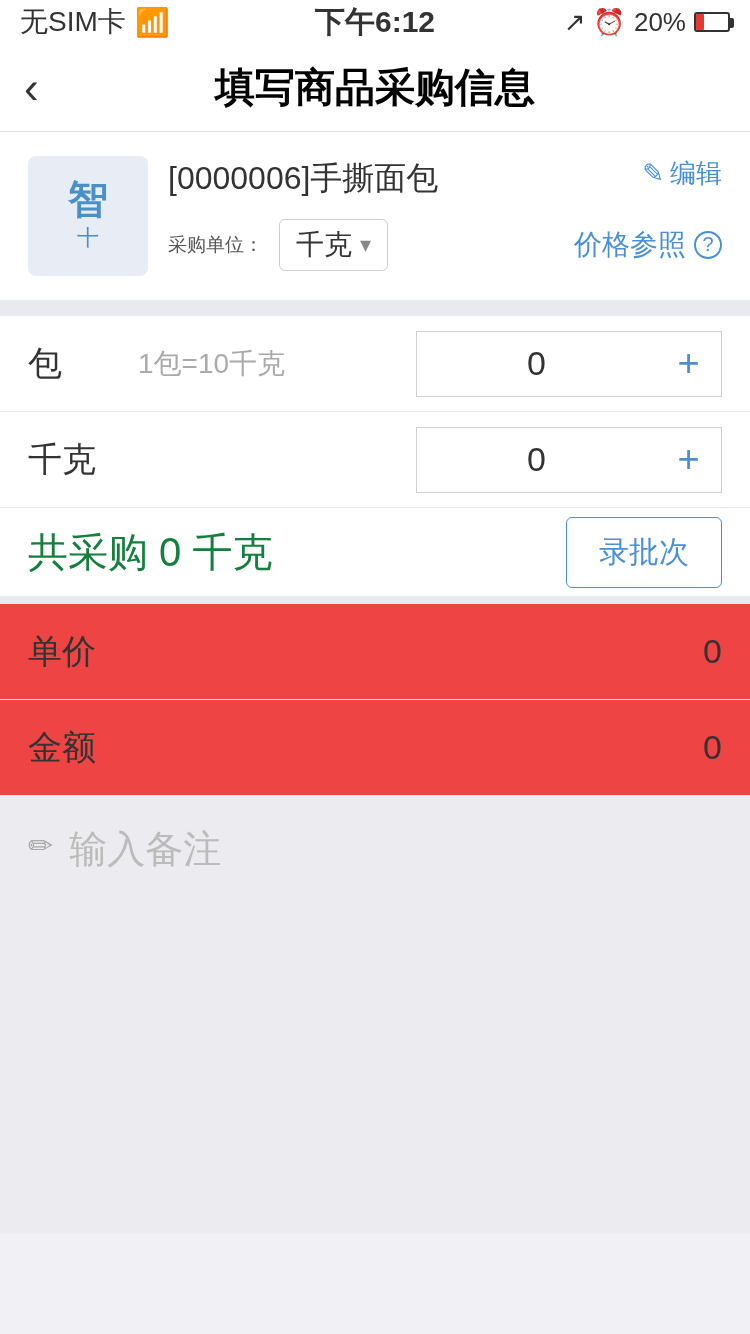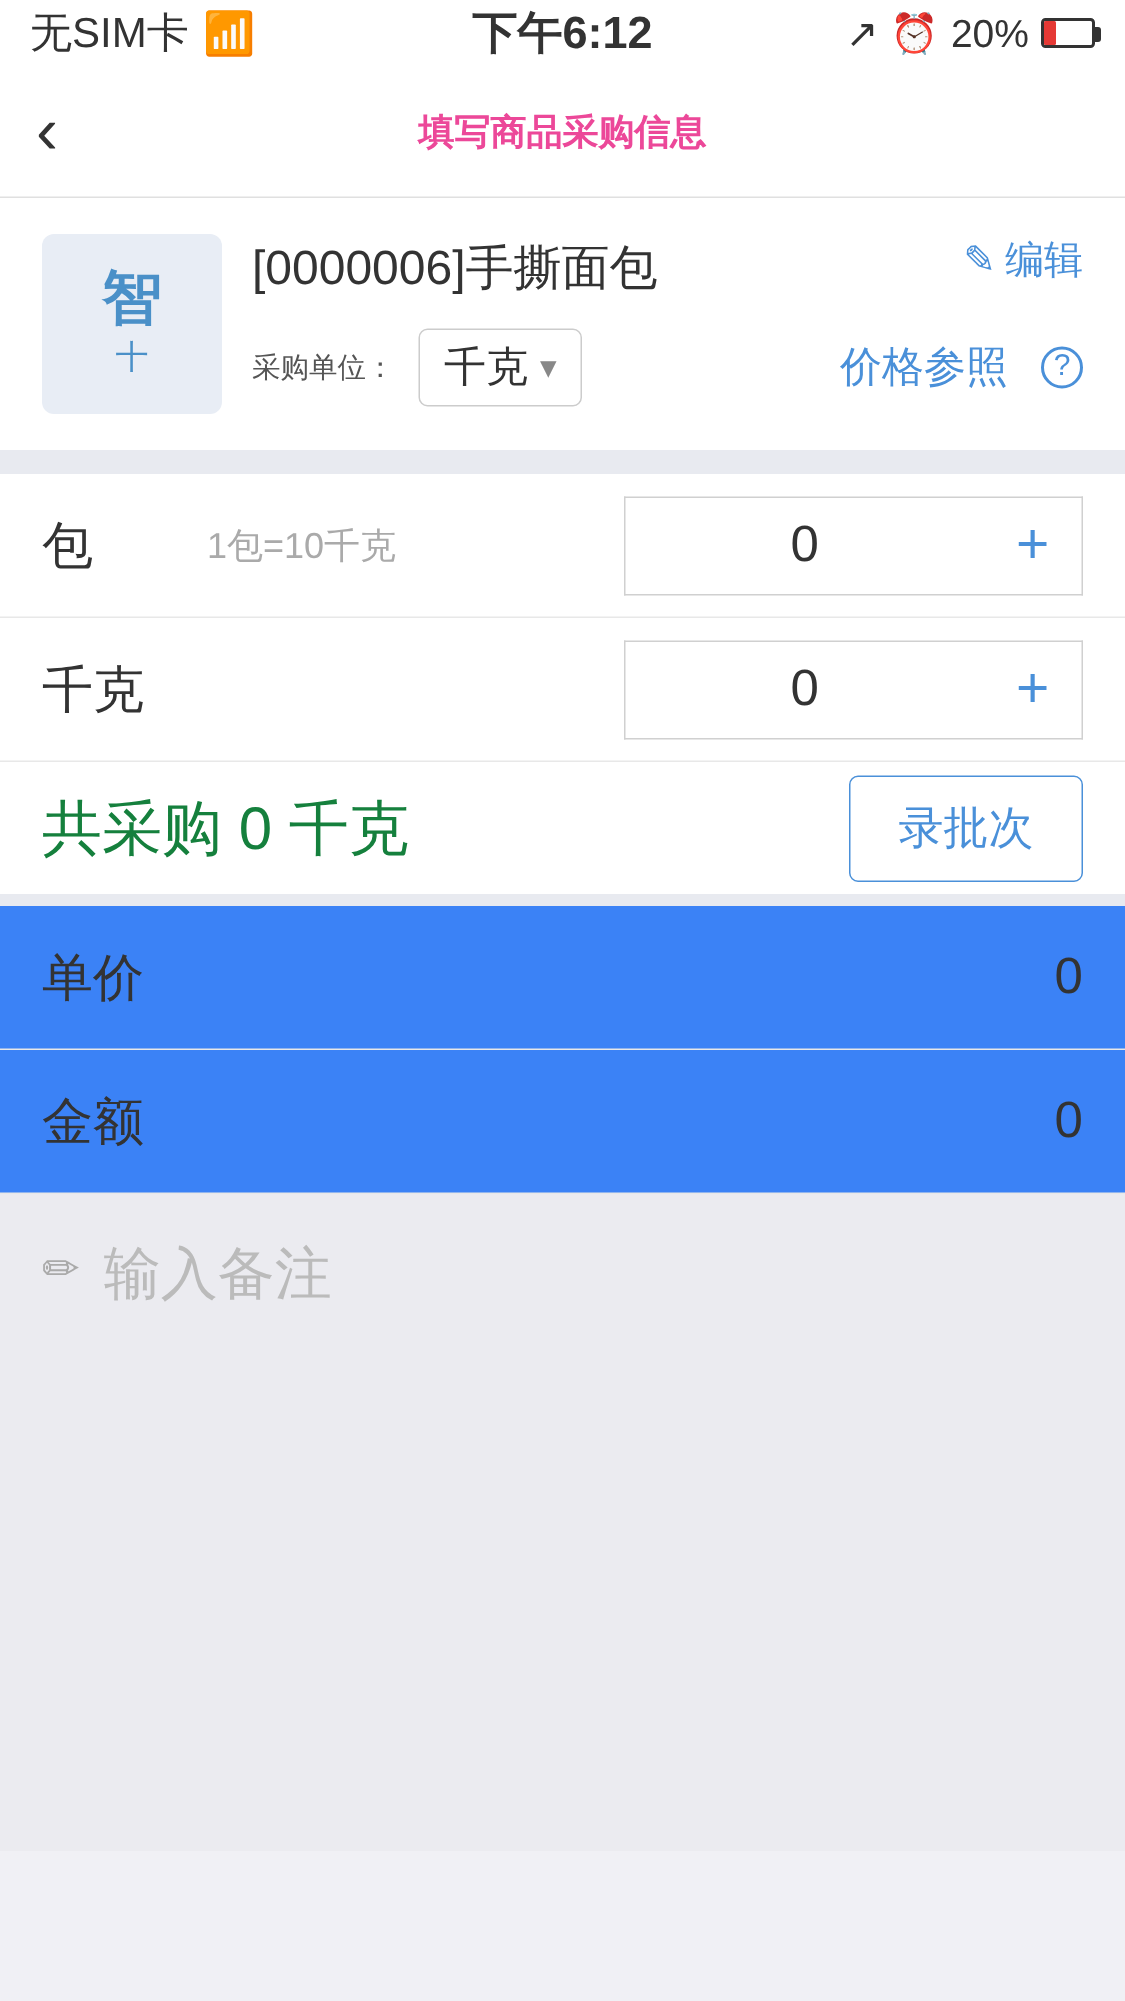--- a/index.html
+++ b/index.html
@@ -60,23 +60,23 @@
     }
     .nav-back {
       position: absolute;
       left: 24px;
       font-size: 44px;
       color: #333;
       cursor: pointer;
       line-height: 1;
     }
     .nav-title {
-      font-size: 24px;
+      font-size: 40px;
       font-weight: 600;
-      color: #ec4899;
+      color: #000000;
     }
 
     
     .product-card {
       background: #fff;
       margin: 0;
       padding: 24px 28px;
       display: flex;
       align-items: flex-start;
       gap: 20px;
@@ -151,21 +151,21 @@
     .unit-select-arrow {
       margin-left: 8px;
       font-size: 22px;
       color: #888;
     }
     .price-ref {
       font-size: 28px;
       color: #4a90d9;
       display: flex;
       align-items: center;
-      gap: 22px;
+      gap: 8px;
     }
 
     
     .section-divider {
       height: 8px;
       background: #e8eaf0;
     }
 
     
     .input-section {
@@ -177,21 +177,21 @@
       padding: 0 28px;
       height: 96px;
       border-bottom: 1px solid #e8e8e8;
     }
     .input-row-label {
       font-size: 34px;
       color: #333;
       min-width: 100px;
     }
     .input-row-sublabel {
-      font-size: 24px;
+      font-size: 28px;
       color: #aaa;
       margin-left: 10px;
     }
     .input-row-right {
       margin-left: auto;
       display: flex;
       align-items: center;
       gap: 0;
     }
     .qty-input {
@@ -238,21 +238,21 @@
       border-radius: 6px;
       color: #4a90d9;
       font-size: 30px;
       padding: 14px 32px;
       background: #fff;
       cursor: pointer;
     }
 
     
     .info-section {
-      background: #3b82f6;
+      background: #ef4444;
       margin-top: 0;
     }
     .info-row {
       display: flex;
       align-items: center;
       justify-content: space-between;
       padding: 0 28px;
       height: 96px;
       border-bottom: 1px solid #e8e8e8;
     }

